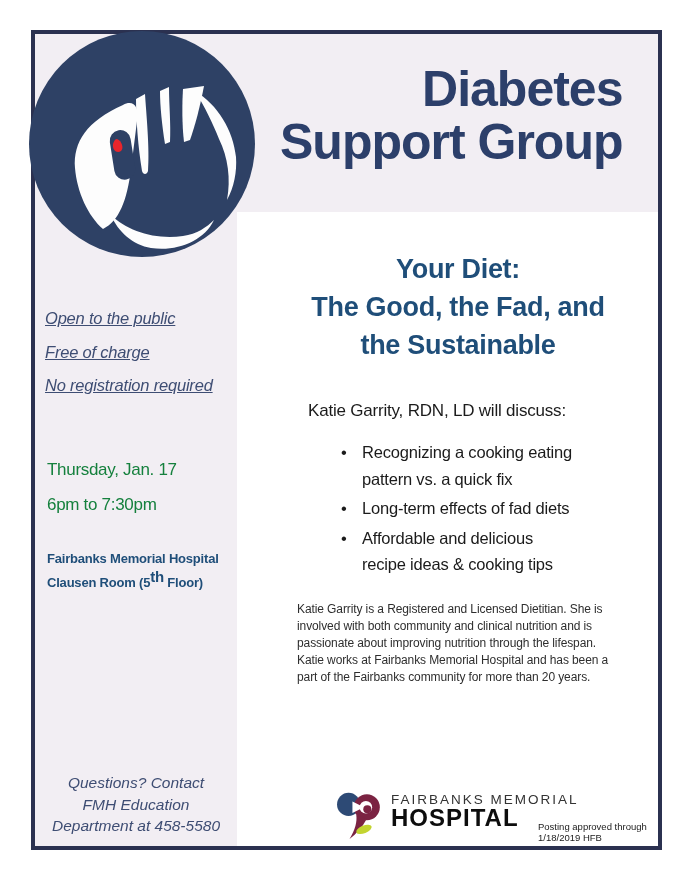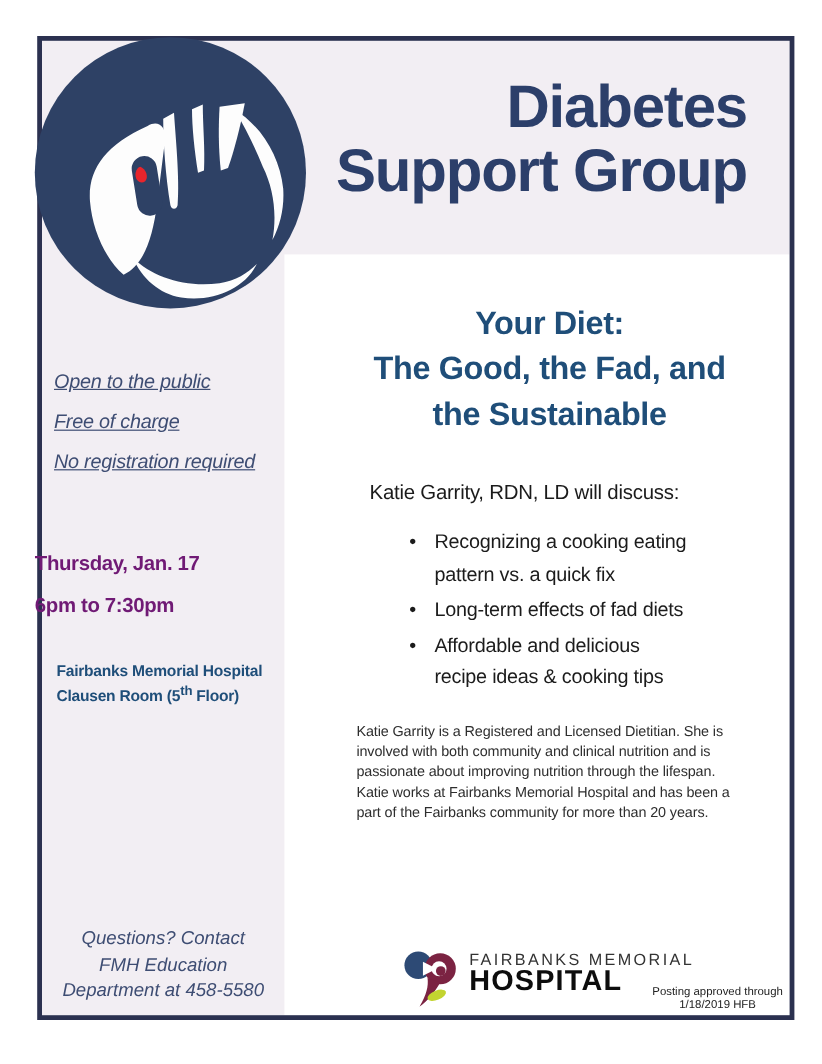--- a/index.html
+++ b/index.html
@@ -16,26 +16,26 @@
   
   .hand-logo{position:absolute;left:27px;top:29px;width:230px;height:230px;z-index:4;}
 
   
   .title{position:absolute;left:280px;top:63px;z-index:5;color:#2c3f6a;font-weight:bold;
          font-size:50px;line-height:53px;letter-spacing:-1px;text-align:right;}
 
   
   .info{position:absolute;left:45px;top:302px;z-index:5;color:#3e4d73;font-style:italic;
         font-size:16.5px;line-height:33.5px;letter-spacing:-0.2px;text-decoration:underline;}
-  .date-block{position:absolute;left:29px;top:458px;z-index:5;color:#701a75;font-weight:bold;
+  .date-block{position:absolute;left:47px;top:458px;z-index:5;color:#15803d;font-weight:normal;
         font-size:17px;letter-spacing:-0.3px;line-height:24px;}
   .date-block .time{margin-top:11px;}
   .loc{position:absolute;left:47px;top:550px;z-index:5;color:#1f4e79;font-weight:bold;
         font-size:13px;line-height:17.5px;letter-spacing:-0.2px;}
-  .loc sup{font-size:11px;}
+  .loc sup{font-size:15px;}
   .contact{position:absolute;left:35px;top:772px;width:202px;z-index:5;color:#3e4d73;
         font-style:italic;font-size:15.5px;line-height:21.5px;text-align:center;}
 
   
   .heading{position:absolute;left:258px;top:250px;width:400px;z-index:5;color:#1f4e79;
         font-weight:bold;font-size:27px;line-height:38px;letter-spacing:-0.3px;text-align:center;}
   .intro{position:absolute;left:308px;top:401px;z-index:5;color:#1b1b1b;font-size:17px;letter-spacing:-0.2px;}
   .bullets{position:absolute;left:341px;top:439px;width:290px;z-index:5;color:#1b1b1b;
         font-size:16.5px;line-height:26.5px;letter-spacing:-0.2px;margin:0;padding:0;list-style:none;}
   .bullets li{display:flex;margin:0 0 3px 0;}
@@ -43,21 +43,21 @@
   .bio{position:absolute;left:297px;top:601px;z-index:5;color:#2e2e2e;font-size:12px;
         line-height:17px;letter-spacing:-0.1px;}
 
   
   .heart-logo{position:absolute;left:334px;top:789px;width:58px;height:50px;z-index:5;}
   .fmh-top{position:absolute;left:391px;top:792px;z-index:5;color:#333333;font-size:13.5px;
         letter-spacing:2px;}
   .fmh-bottom{position:absolute;left:391px;top:804px;z-index:5;color:#0d0d0d;font-size:24px;
         font-weight:bold;letter-spacing:1px;}
   .approval{position:absolute;left:538px;top:821px;width:120px;z-index:5;color:#222222;
-        font-size:9.5px;line-height:11px;text-align:center;}
+        font-size:9.5px;line-height:11px;}
 </style>
 </head>
 <body>
 
 <div id="page">
 
   <div class="band"></div>
   <div class="side"></div>
   <div class="frame"></div>
 

